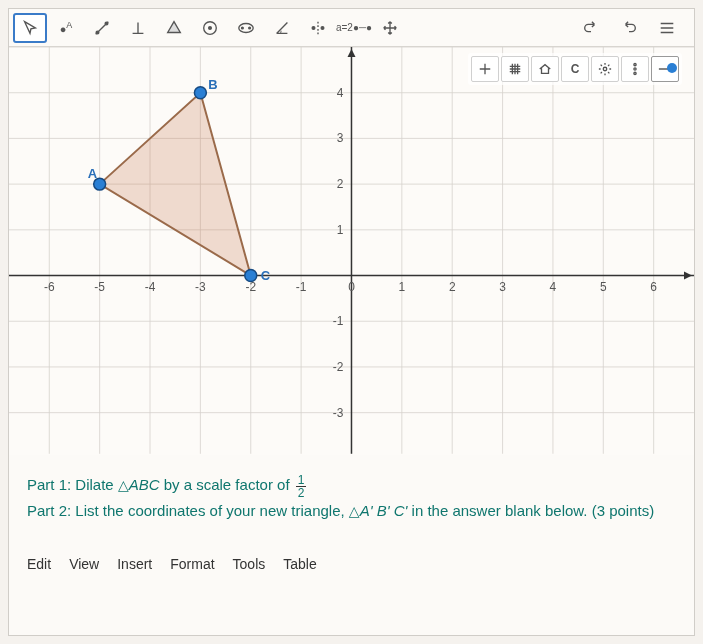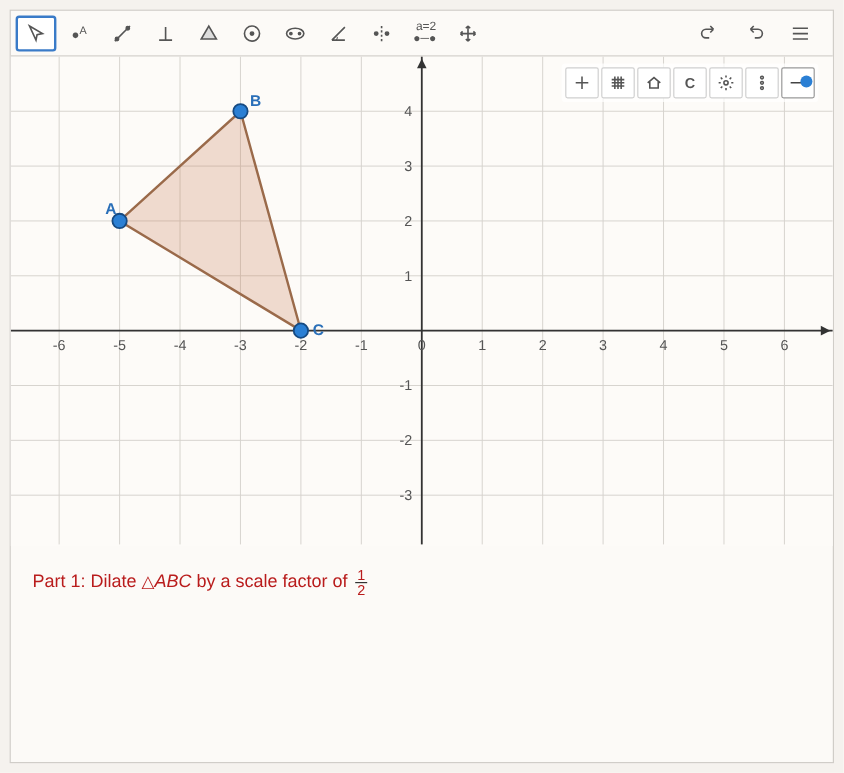--- a/index.html
+++ b/index.html
@@ -11,26 +11,26 @@
 .tool-btn svg{width:18px;height:18px;stroke:#555;fill:none;stroke-width:1.5}
 .spacer{flex:1}
 .toolbar-right{display:flex;gap:4px;margin-right:6px}
 .graph-wrap{position:relative;width:100%;height:408px;background:#fdfbf8}
 .graph-canvas{position:absolute;inset:0}
 .mini-toolbar{position:absolute;top:6px;right:12px;display:flex;gap:2px;background:rgba(255,255,255,0.7);padding:3px;border-radius:3px}
 .mini-btn{width:28px;height:26px;display:flex;align-items:center;justify-content:center;border:1px solid #d0d0d0;background:#fff;border-radius:2px;font-size:13px;color:#555;cursor:pointer}
 .mini-btn svg{width:14px;height:14px;stroke:#555;fill:none;stroke-width:1.5}
 .mini-btn.color-dot{background:#fff}
 .cdot{width:10px;height:10px;border-radius:50%;background:#2a7fd4}
-.text-area{padding:18px 18px 8px;font-size:15px;line-height:1.55;color:#b91c1c}
+.text-area{padding:18px 18px 8px;font-size:15px;line-height:1.55;color:#0f766e}
 .menu-row{padding:8px 18px 0;font-size:14px;color:#333;display:flex;gap:18px;margin-top:18px}
 .frac{display:inline-flex;flex-direction:column;align-items:center;font-size:12px;line-height:1;vertical-align:middle;margin:0 2px}
 .frac .n{border-bottom:1px solid #333;padding:0 2px}
 .tri{font-size:14px}
-.abtn{font-size:10px;display:inline-flex;flex-direction:column;align-items:flex-end;line-height:1}
+.abtn{font-size:10px;display:inline-flex;flex-direction:row;align-items:flex-start;line-height:1}
 </style>
 </head>
 <body>
 
 <div class="container">
   <div class="toolbar">
     <div class="tool-btn active">
         <svg viewBox="0 0 20 20">
           <path d="M4 3l12 7-5 1-1 5z"></path>
         </svg>
@@ -205,15 +205,24 @@
           <div class="cdot" style="position:absolute;margin-left:14px;margin-top:-2px"></div>
         </div>
     </div>
   </div>
 
   <div class="text-area">
     <p><span>Part 1: Dilate </span><span class="tri">△</span><i>ABC</i><span> by a scale factor of </span><span class="frac">
           <span class="n">1</span>
           <span>2</span>
         </span></p>
-  </div>
-
+    <p><span>Part 2: List the coordinates of your new triangle, </span><span class="tri">△</span><i>A' B' C'</i><span> in the answer blank below. (3 points)</span></p>
+  </div>
+
+  <div class="menu-row">
+    <span>Edit</span>
+    <span>View</span>
+    <span>Insert</span>
+    <span>Format</span>
+    <span>Tools</span>
+    <span>Table</span>
+  </div>
 </div>
 
 </body></html>

